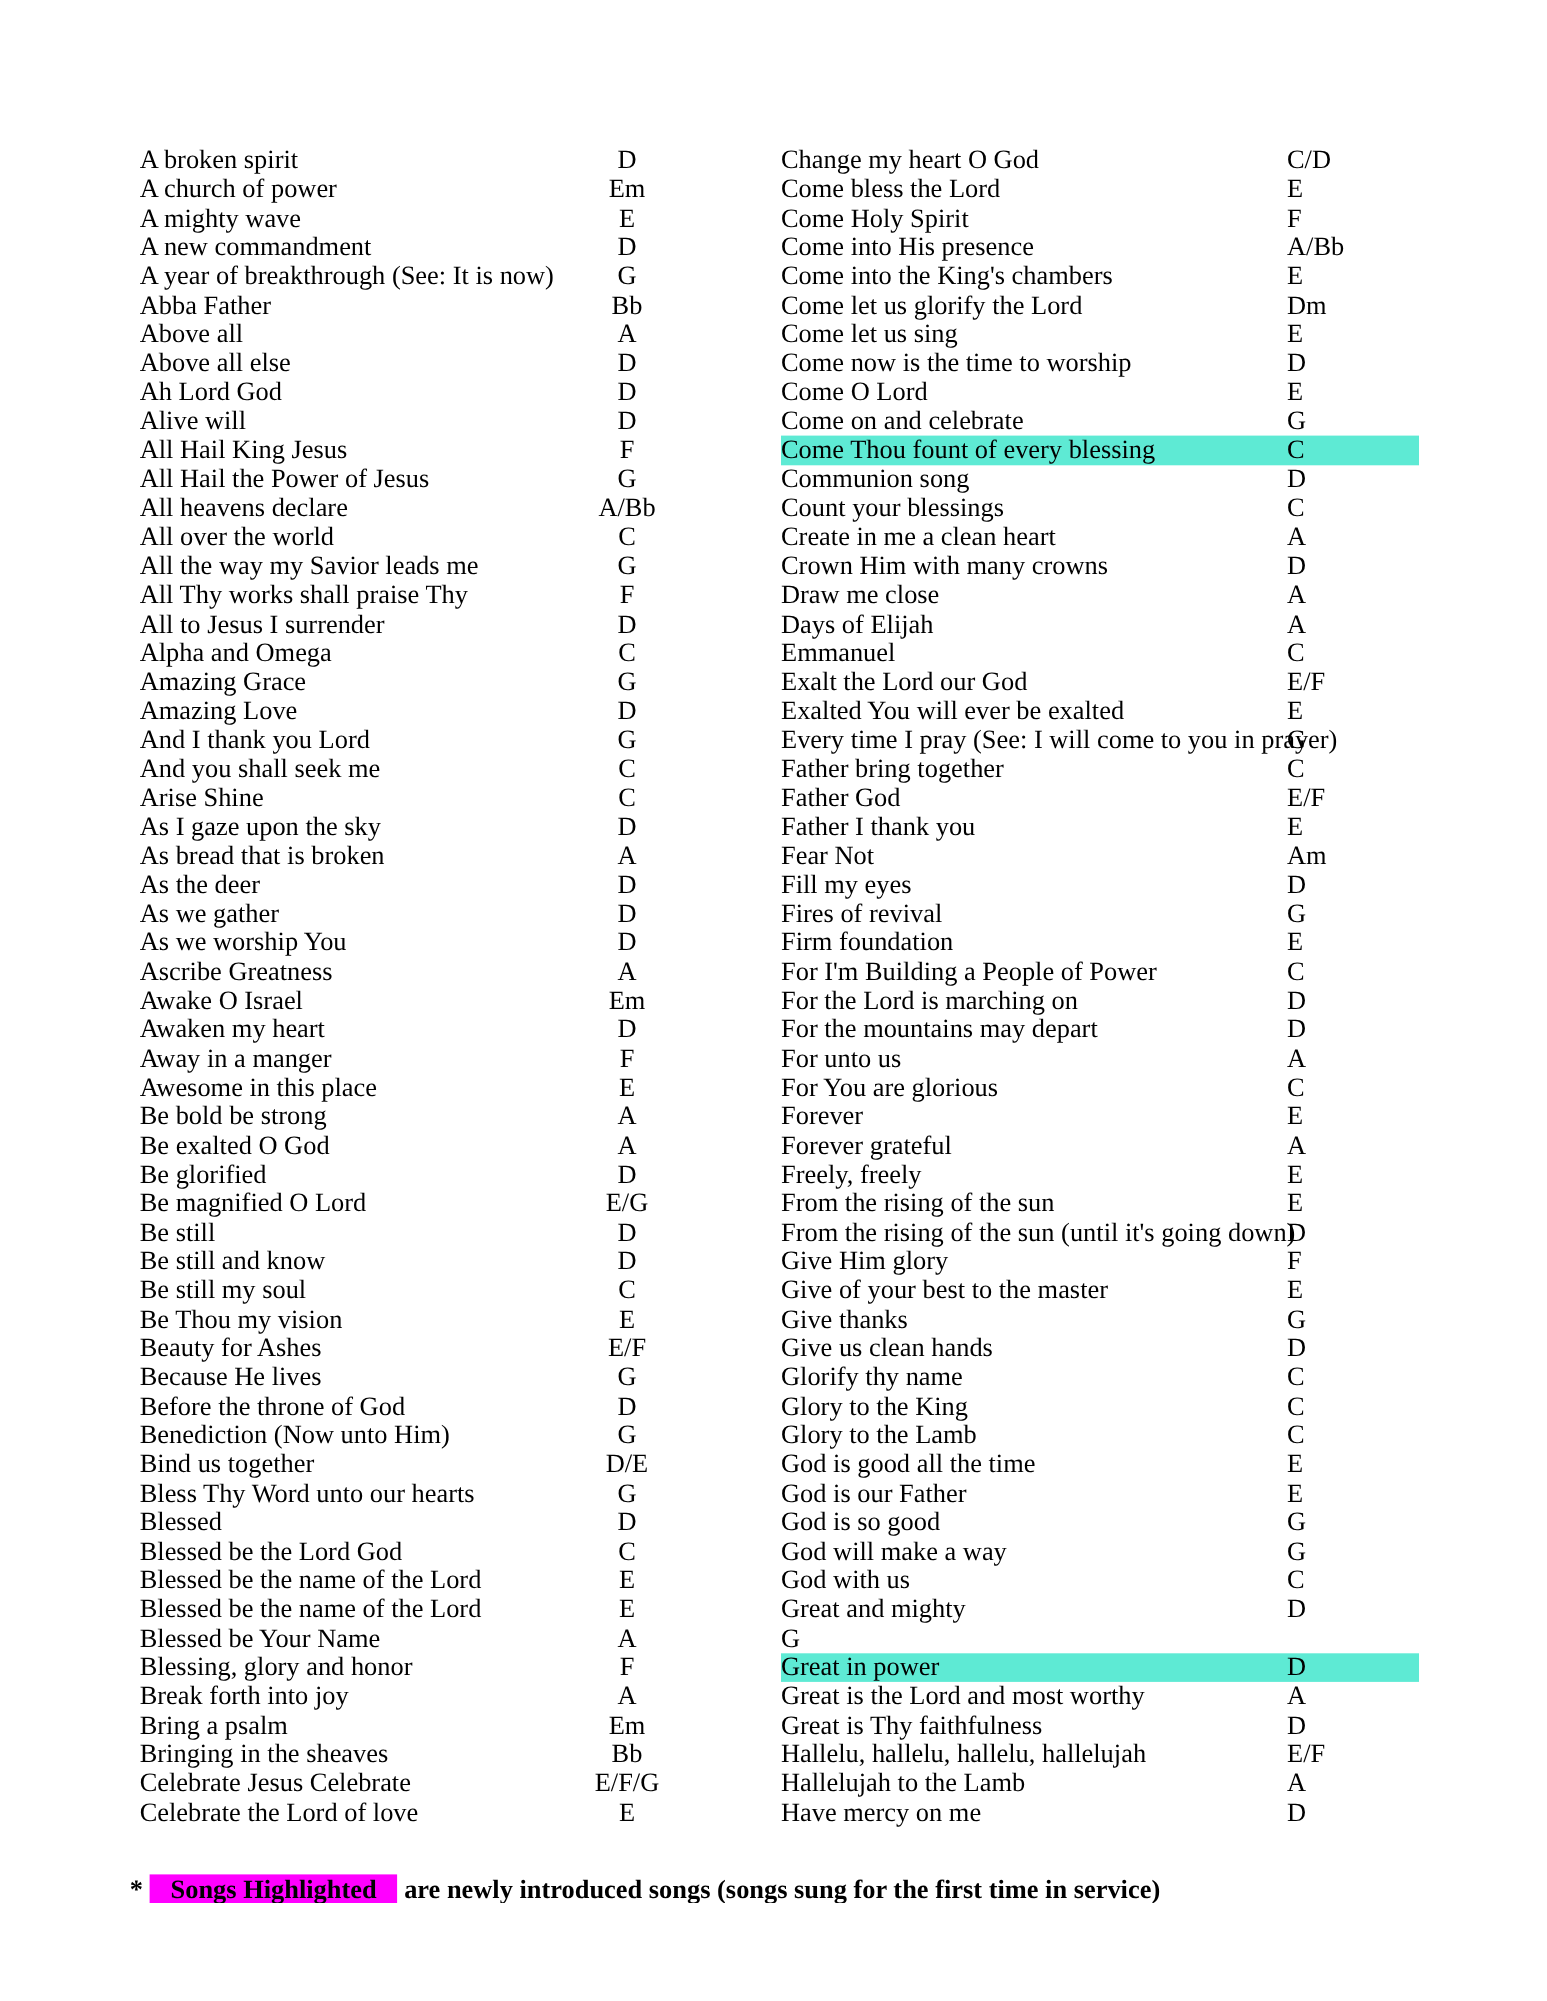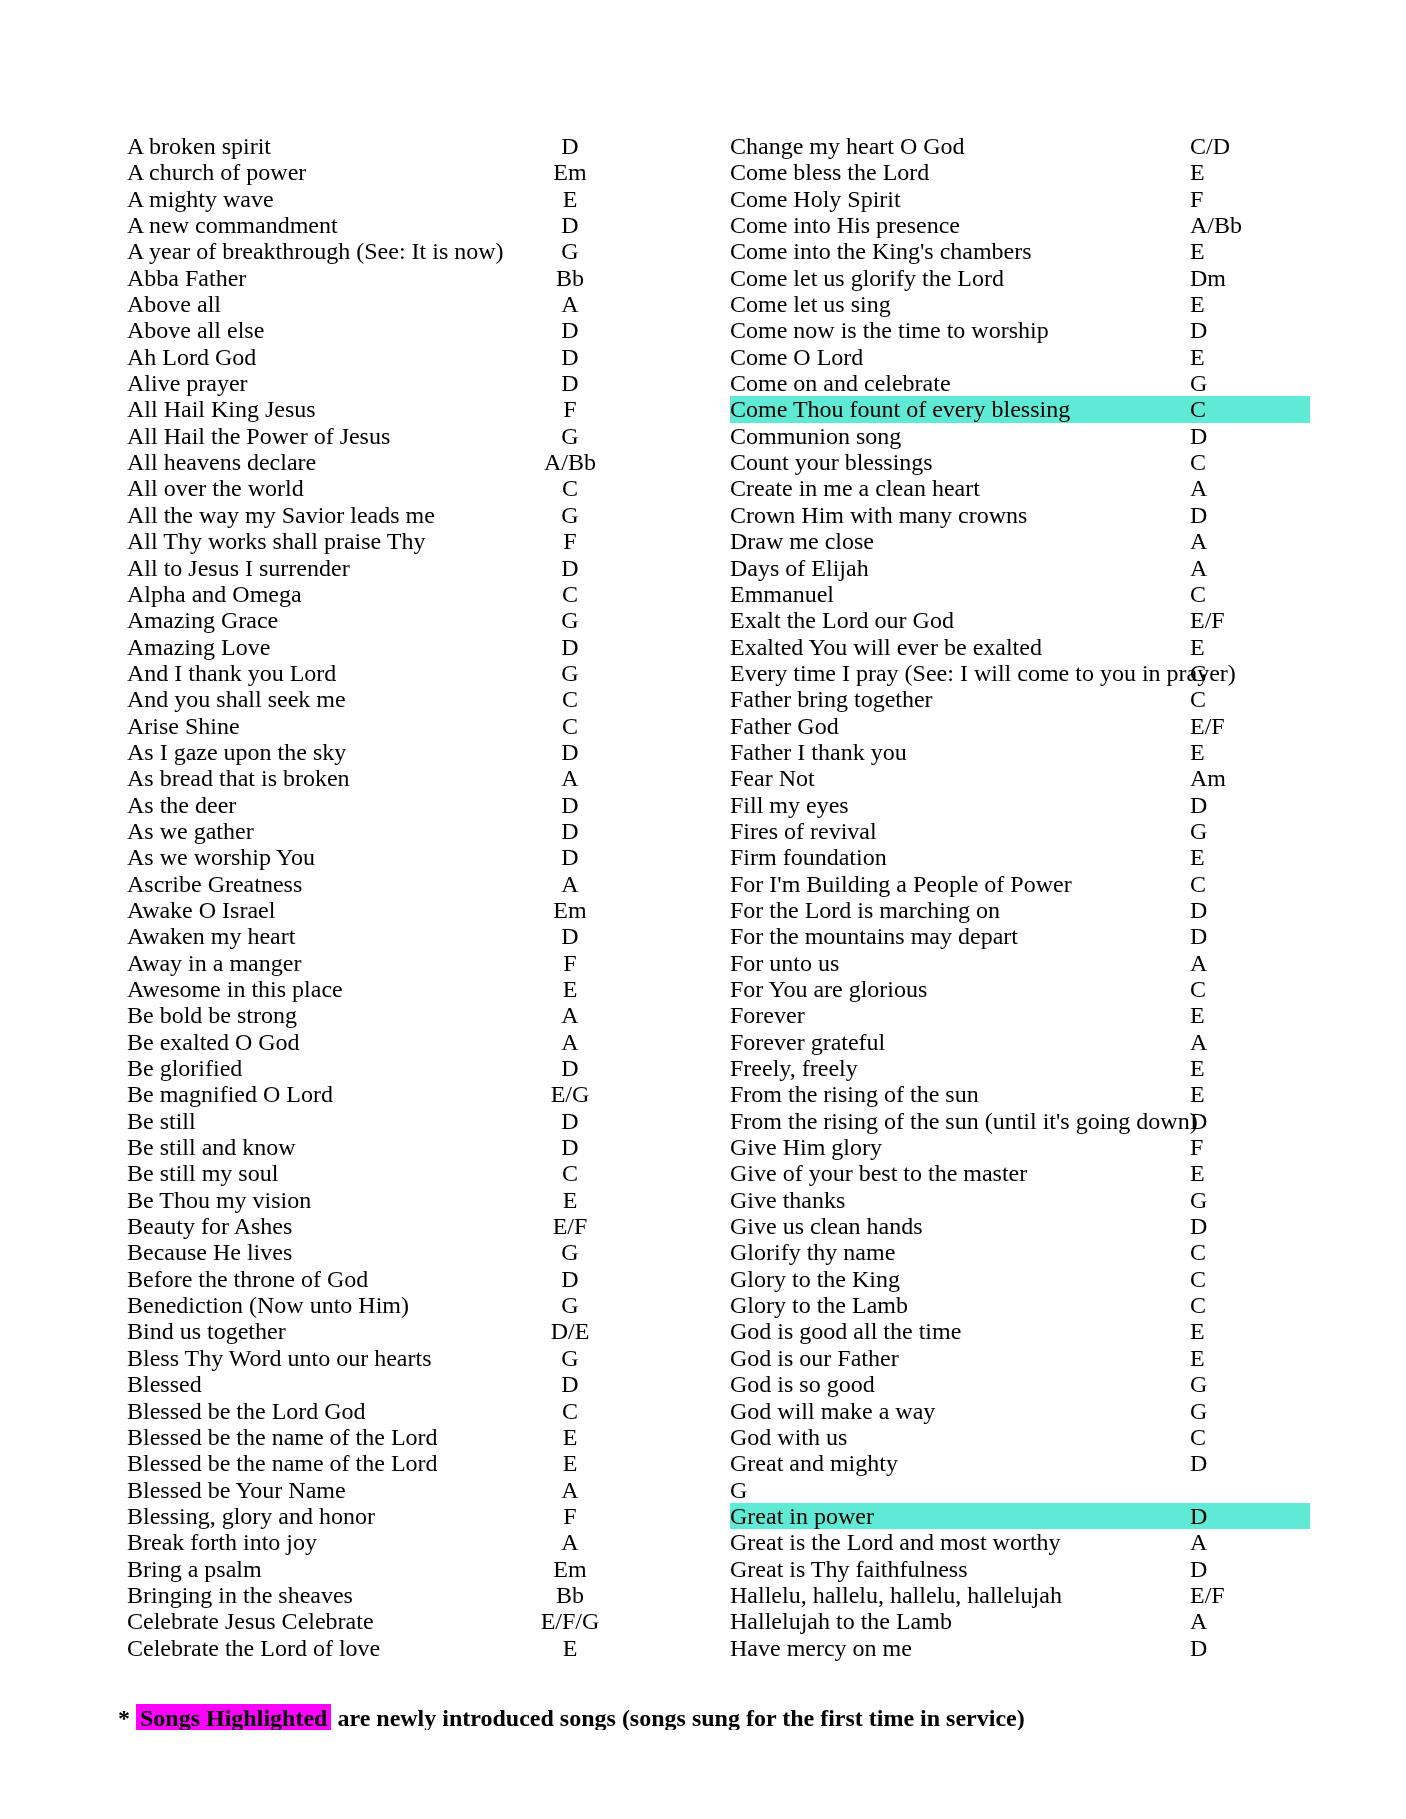--- a/index.html
+++ b/index.html
@@ -15,21 +15,21 @@
     overflow: hidden;
     font-family: "Liberation Serif", "DejaVu Serif", serif;
     color: #000000;
     font-size: 24px;
   }
   .col {
     position: absolute;
     top: 133px;
   }
   .col-left  { left: 127px; width: 513px; }
-  .col-right { left: 730px; width: 580px; }
+  .col-right { left: 710px; width: 580px; }
   .row {
     display: flex;
     height: 26.35px;
     line-height: 26.35px;
     align-items: baseline;
   }
   .song {
     white-space: nowrap;
     overflow: visible;
   }
@@ -46,21 +46,21 @@
     width: 1260px;
     height: 27px;
     overflow: hidden;
     font-weight: bold;
     font-size: 24px;
     line-height: 30px;
     white-space: nowrap;
   }
   .footnote .hl-text {
     background: #ff00ff;
-    padding: 1px 4px;
+    padding: 1px 19px;
   }
 </style>
 </head>
 <body>
 
 <div class="page">
   <div class="col col-left" id="col-left">
       <div class="row">
         <span class="song">A broken spirit</span>
         <span class="chord">D</span>
@@ -91,21 +91,21 @@
       </div>
       <div class="row">
         <span class="song">Above all else</span>
         <span class="chord">D</span>
       </div>
       <div class="row">
         <span class="song">Ah Lord God</span>
         <span class="chord">D</span>
       </div>
       <div class="row">
-        <span class="song">Alive prayer</span>
+        <span class="song">Alive will</span>
         <span class="chord">D</span>
       </div>
       <div class="row">
         <span class="song">All Hail King Jesus</span>
         <span class="chord">F</span>
       </div>
       <div class="row">
         <span class="song">All Hail the Power of Jesus</span>
         <span class="chord">G</span>
       </div>

